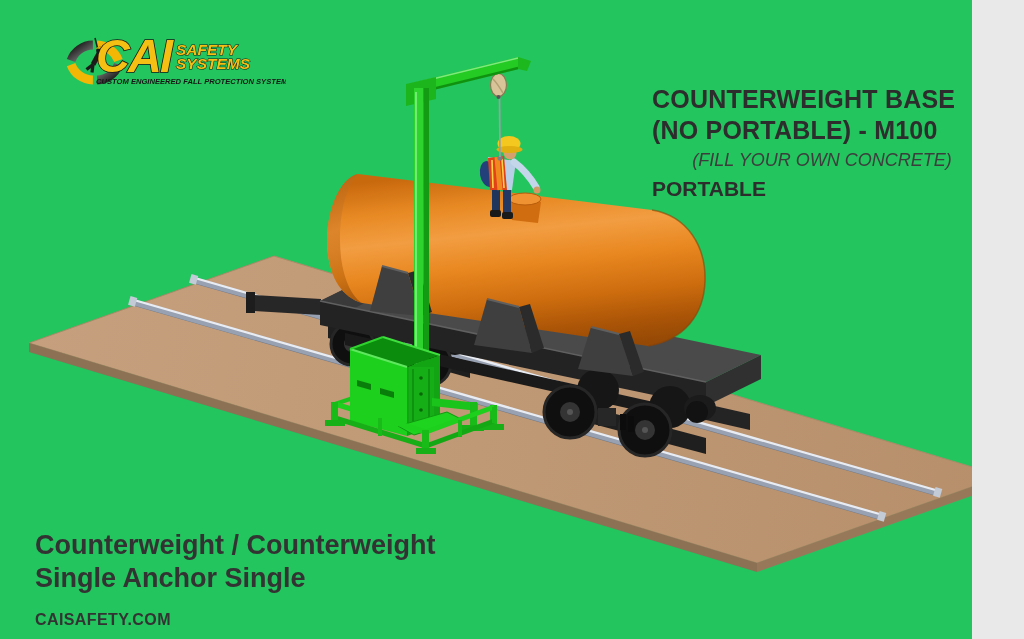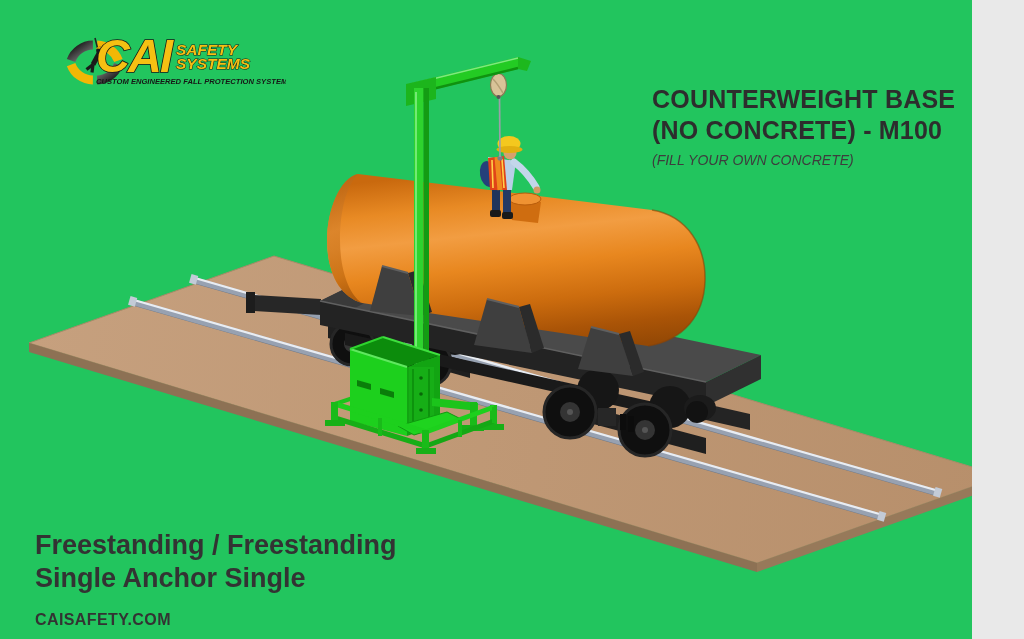--- a/index.html
+++ b/index.html
@@ -6,21 +6,21 @@
   #stage{
     position:relative;width:972px;height:639px;background:#22c55e;
     overflow:hidden;font-family:"Liberation Sans",sans-serif;
   }
   #scene-svg{position:absolute;left:0;top:0;}
   .logo-wrap{position:absolute;left:26px;top:20px;width:260px;height:90px;}
   .product-title{
     position:absolute;left:652px;top:84px;width:340px;color:#2d2d2d;
   }
   .product-title .t1{font-size:25px;font-weight:700;line-height:31px;letter-spacing:.2px;}
-  .product-title .t-sub{font-size:14px;font-style:italic;font-weight:400;color:#3d3d3d;line-height:27px;margin-top:1px;}
+  .product-title .t-sub{font-size:18px;font-style:italic;font-weight:400;color:#3d3d3d;line-height:27px;margin-top:1px;text-align:center;}
   .product-title .t-feat{font-size:21px;font-weight:700;line-height:28px;margin-top:1px;}
   .caption{
     position:absolute;left:35px;top:529px;color:#333333;
   }
   .caption .c1{font-size:27px;font-weight:700;line-height:33px;}
   .caption .site{font-size:16px;font-weight:700;letter-spacing:.4px;margin-top:16px;}
 </style>
 </head>
 <body>
 
@@ -267,23 +267,24 @@
       </g>
       <text x="70" y="52" font-family="Liberation Sans, sans-serif" font-size="47" font-weight="bold" font-style="italic" fill="#f5c013" stroke="#151515" stroke-width="1.6" paint-order="stroke" letter-spacing="-2">CAI</text>
       <text x="150" y="35" font-family="Liberation Sans, sans-serif" font-size="15.5" font-weight="bold" font-style="italic" fill="#f5c013" stroke="#151515" stroke-width="1" paint-order="stroke">SAFETY</text>
       <text x="150" y="49" font-family="Liberation Sans, sans-serif" font-size="15.5" font-weight="bold" font-style="italic" fill="#f5c013" stroke="#151515" stroke-width="1" paint-order="stroke">SYSTEMS</text>
       <text x="70" y="64" font-family="Liberation Sans, sans-serif" font-size="7.6" font-weight="bold" font-style="italic" fill="#161616">CUSTOM ENGINEERED FALL PROTECTION SYSTEMS</text>
     </svg>
   </div>
 
   <div class="product-title">
     <div class="t1">COUNTERWEIGHT BASE</div>
-    <div class="t1">(NO CONCRETE) - M100</div>
+    <div class="t1">(NO PORTABLE) - M100</div>
     <div class="t-sub">(FILL YOUR OWN CONCRETE)</div>
+    <div class="t-feat">PORTABLE</div>
   </div>
 
   <div class="caption">
-    <div class="c1">Freestanding / Freestanding</div>
+    <div class="c1">Counterweight / Counterweight</div>
     <div class="c1">Single Anchor Single</div>
     <div class="site">CAISAFETY.COM</div>
   </div>
 
 </div>
 
 </body></html>

